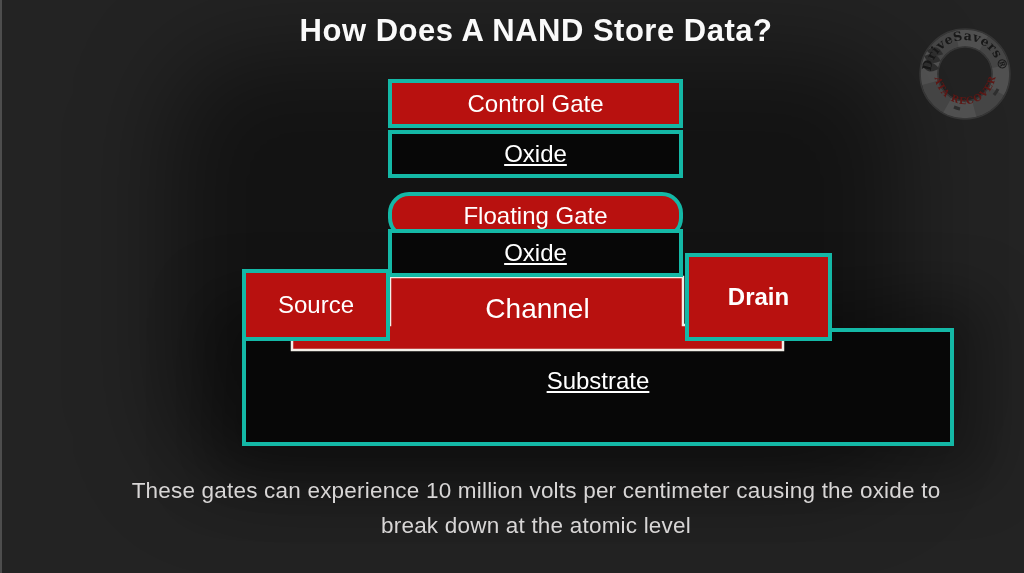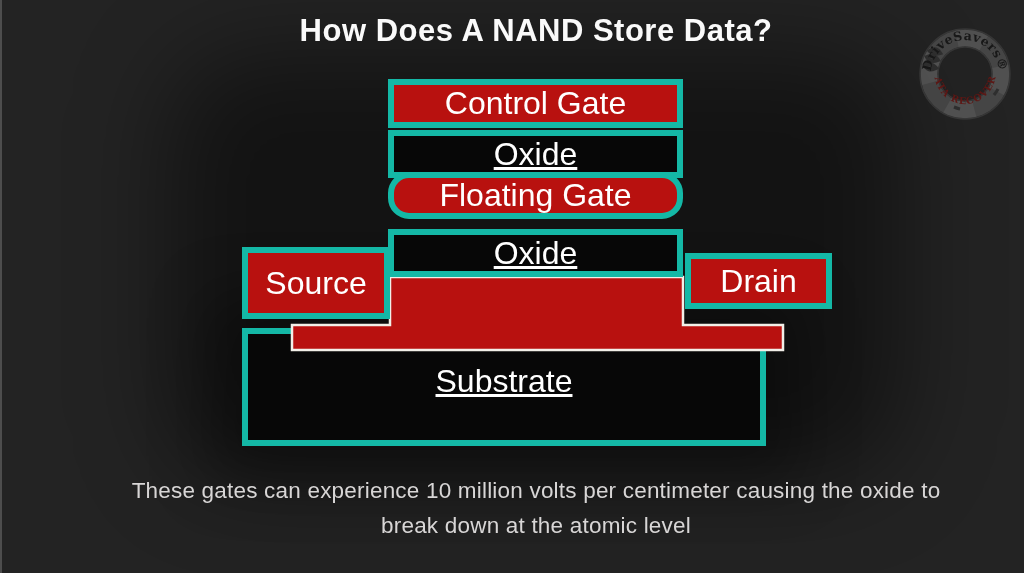--- a/index.html
+++ b/index.html
@@ -15,36 +15,36 @@
   #glow{
     position:absolute;left:170px;top:55px;width:730px;height:420px;
     background:rgba(0,0,0,0.45);border-radius:80px;filter:blur(48px);
   }
   .title{
     position:absolute;left:36px;top:13px;width:1000px;
     text-align:center;color:#fafafa;font-size:31px;font-weight:700;
     letter-spacing:0.5px;
   }
   .box{
-    position:absolute;box-sizing:border-box;border:6px solid #14b8a6;
+    position:absolute;box-sizing:border-box;border:4px solid #14b8a6;
     display:flex;align-items:center;justify-content:center;
-    color:#ffffff;font-size:32px;
+    color:#ffffff;font-size:24px;
   }
   .red{background:#b8110f;}
   .blk{background:#070707;text-decoration:underline;}
   
   #control-gate{left:388px;top:79px;width:295px;height:49px;}
   #oxide-top{left:388px;top:130px;width:295px;height:48px;}
-  #floating-gate{left:388px;top:172px;width:295px;height:47px;border-radius:21px;}
+  #floating-gate{left:388px;top:192px;width:295px;height:47px;border-radius:21px;}
   #oxide-bottom{left:388px;top:229px;width:295px;height:48px;}
   
-  #substrate{left:242px;top:328px;width:524px;height:118px;box-shadow:0 0 60px 30px rgba(0,0,0,0.35);text-align:center;}
+  #substrate{left:242px;top:328px;width:712px;height:118px;box-shadow:0 0 60px 30px rgba(0,0,0,0.35);text-align:center;}
   #substrate .lbl{margin-top:-12px;}
-  #source{left:242px;top:247px;width:148px;height:72px;}
-  #drain{left:685px;top:253px;width:147px;height:56px;}
+  #source{left:242px;top:269px;width:148px;height:72px;}
+  #drain{left:685px;top:253px;width:147px;height:88px;font-weight:bold;}
   #channel-svg{position:absolute;left:0;top:0;width:1024px;height:573px;pointer-events:none;}
   #channel-label{
     position:absolute;left:392px;top:283px;width:291px;height:52px;
     display:flex;align-items:center;justify-content:center;
     color:#fff;font-size:28px;
   }
   .caption{
     position:absolute;left:36px;width:1000px;text-align:center;
     color:#d8d6d6;font-size:22.5px;font-weight:400;letter-spacing:0.2px;
   }
@@ -86,20 +86,21 @@
     </g>
   </svg>
 
   <div id="substrate" class="box blk">
     <span class="lbl">Substrate</span>
   </div>
 
   <svg id="channel-svg">
     <polygon points="390,277 683,277 683,325 783,325 783,350 292,350 292,325 390,325" fill="#b8110f" stroke="#f2efe8" stroke-width="2.5"></polygon>
   </svg>
+  <div id="channel-label">Channel</div>
 
   <div id="source" class="box red">
     <span>Source</span>
   </div>
   <div id="drain" class="box red">
     <span>Drain</span>
   </div>
 
   <div id="control-gate" class="box red">
     <span>Control Gate</span>

